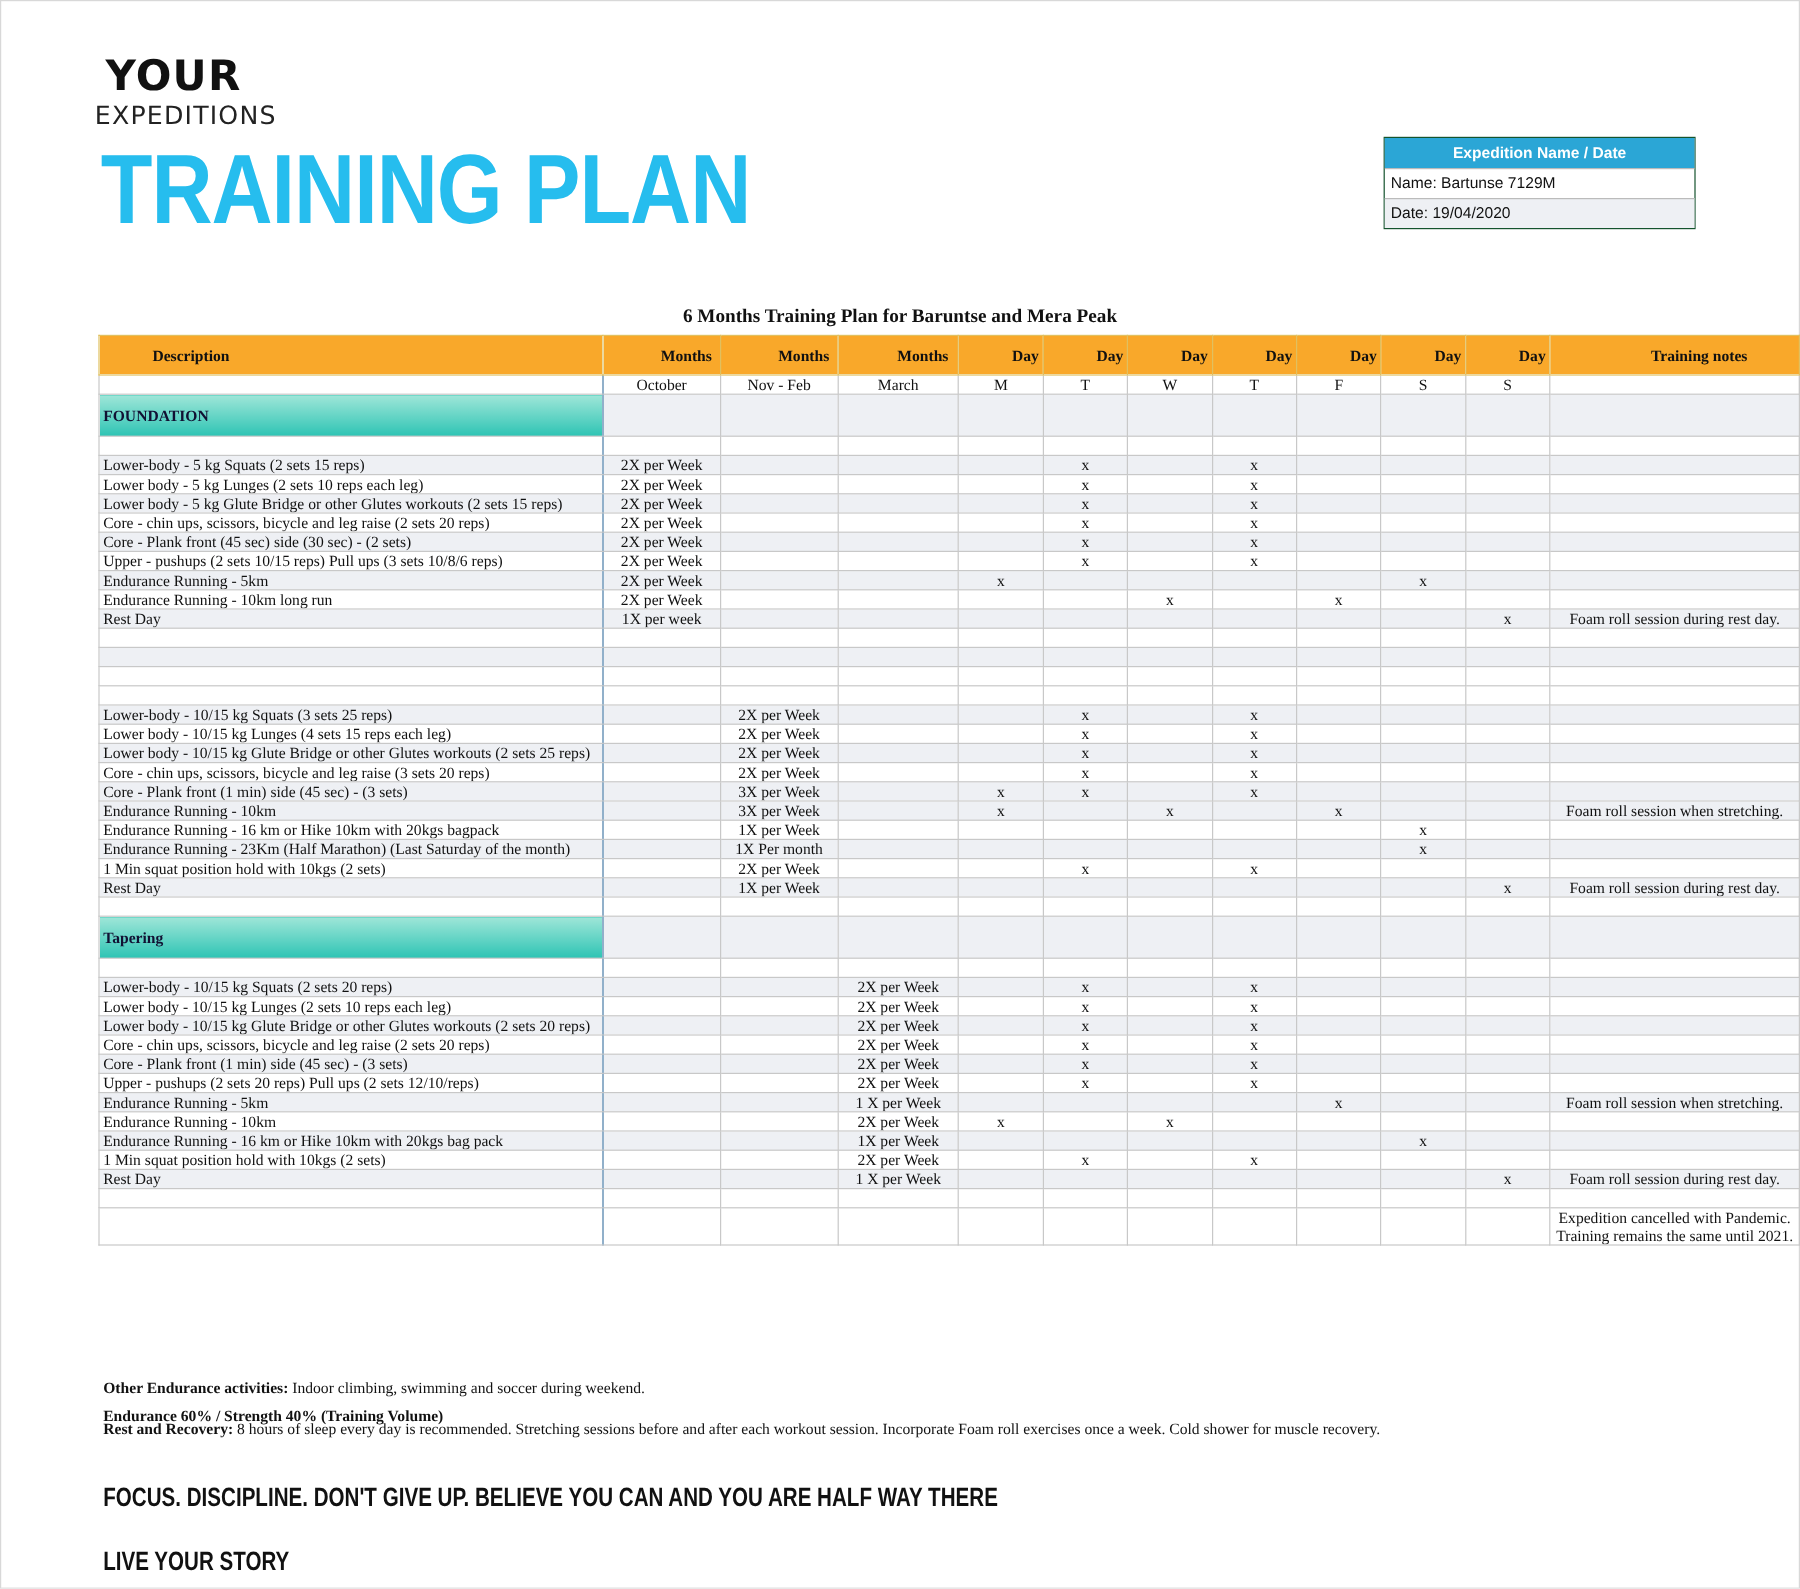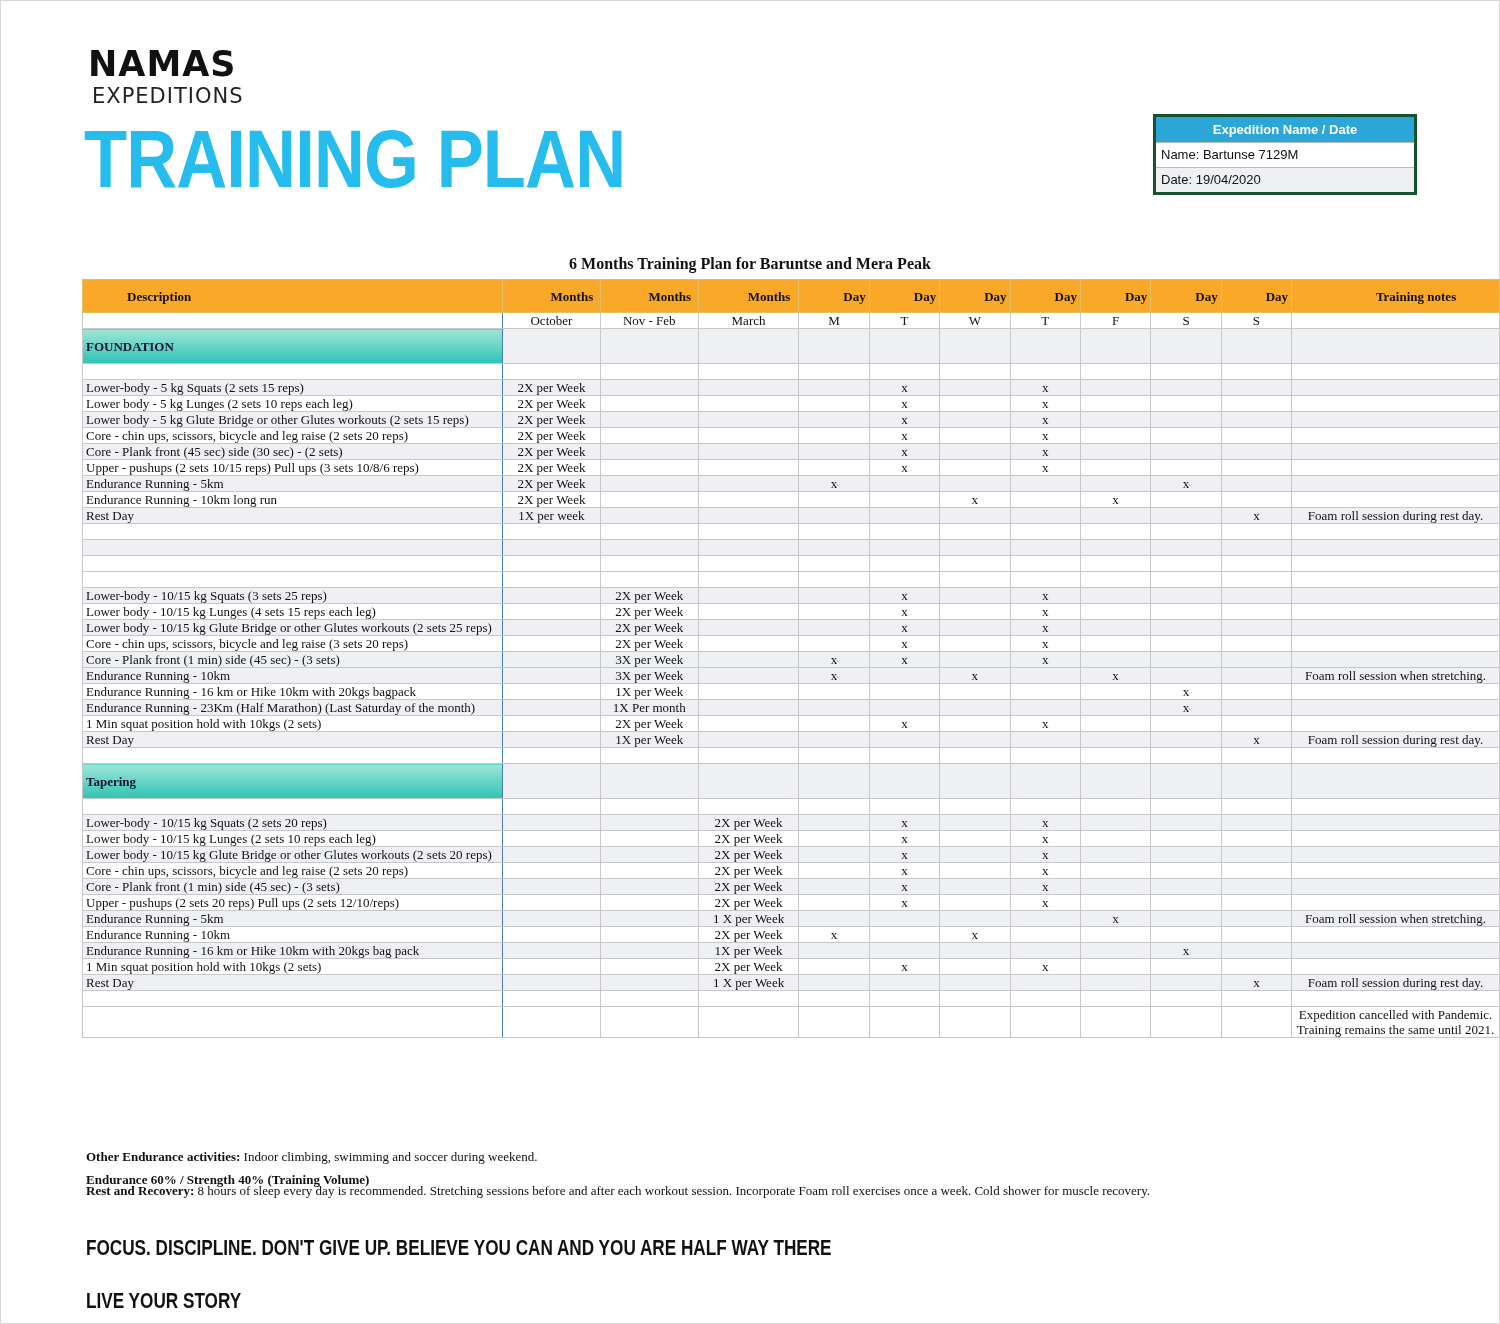--- a/index.html
+++ b/index.html
@@ -1,21 +1,21 @@
 <!DOCTYPE html>
 <html><head>
 <meta charset="utf-8">
 <style>
   html,body{margin:0;padding:0;background:#fff;}
   body{width:1500px;height:1324px;position:relative;overflow:hidden;font-family:"Liberation Serif",serif;color:#111;}
   .frame{position:absolute;left:0;top:0;width:1498px;height:1322px;border:1px solid #d8d8d8;}
   .logo-top{position:absolute;left:88px;top:44px;font-family:"DejaVu Sans",sans-serif;font-weight:bold;font-size:35px;letter-spacing:1px;color:#111;}
-  .logo-bot{position:absolute;left:92px;top:84px;font-family:"DejaVu Sans",sans-serif;font-size:21px;letter-spacing:1px;color:#222;}
+  .logo-bot{position:absolute;left:79px;top:84px;font-family:"DejaVu Sans",sans-serif;font-size:21px;letter-spacing:1px;color:#222;}
   .title{position:absolute;left:84px;top:118px;font-family:"Liberation Sans",sans-serif;font-weight:bold;font-size:82px;color:#26bdee;letter-spacing:-1px;transform:scaleX(0.86);transform-origin:left top;line-height:1;}
-  .info{position:absolute;left:1153px;top:114px;width:258px;border:3px solid #14532d;font-family:"Liberation Sans",sans-serif;font-size:13px;}
+  .info{position:absolute;left:1153px;top:114px;width:258px;border:1px solid #14532d;font-family:"Liberation Sans",sans-serif;font-size:13px;}
   .info .hd{background:#2ba6d6;color:#fff;font-weight:bold;text-align:center;height:25px;line-height:25px;}
   .info .r{height:24px;line-height:24px;padding-left:5px;border-top:1px solid #bbb;}
   .info .r.alt{background:#eef0f4;}
   .caption{position:absolute;left:82px;top:255px;width:1336px;text-align:center;font-weight:bold;font-size:16px;}
   table.plan{position:absolute;left:82px;top:279px;border-collapse:collapse;table-layout:fixed;font-size:13px;}
   table.plan td{border:1px solid #c8c8c8;padding:0 3px;height:15px;line-height:15px;white-space:nowrap;overflow:hidden;}
   table.plan tr.hdr td{background:#f9a82a;font-weight:bold;text-align:center;height:32px;border-color:#e0c060;padding-left:44px;}
   table.plan tr.hdr td.desc{text-align:left;}
   table.plan tr.sub td{text-align:center;height:15px;}
   table.plan tr.sec td{height:34px;background:#eef0f4;}
@@ -28,21 +28,21 @@
   table.plan td.wrap{white-space:normal;text-align:center;line-height:15px;}
   .foot{position:absolute;left:86px;font-size:13px;}
   .foot b{font-weight:bold;}
   .slogan{position:absolute;left:86px;font-family:"Liberation Sans",sans-serif;font-weight:bold;font-size:22px;transform:scaleX(0.78);transform-origin:left top;letter-spacing:0;}
 </style>
 </head>
 <body>
 
 <div class="frame"></div>
 
-<div class="logo-top">NAMAS</div>
+<div class="logo-top">YOUR</div>
 <div class="logo-bot">EXPEDITIONS</div>
 <div class="title">TRAINING PLAN</div>
 
 <div class="info">
   <div class="hd">Expedition Name / Date</div>
   <div class="r">Name: Bartunse 7129M</div>
   <div class="r alt">Date: 19/04/2020</div>
 </div>
 
 <div class="caption">6 Months Training Plan for Baruntse and Mera Peak</div>

